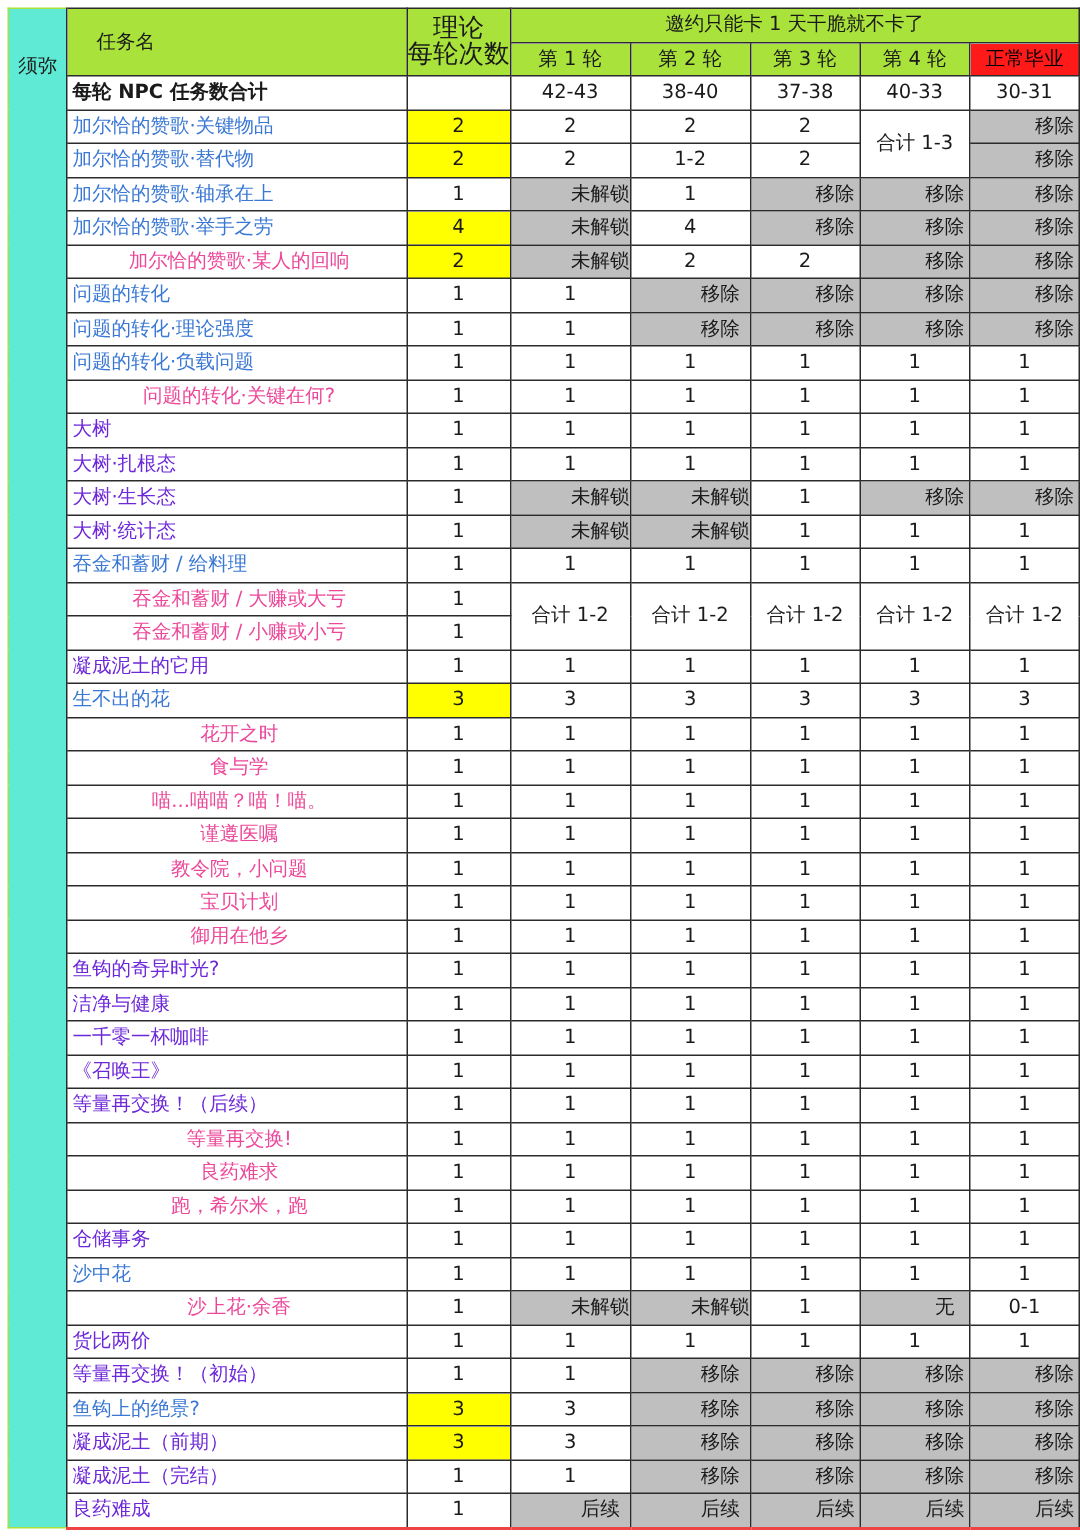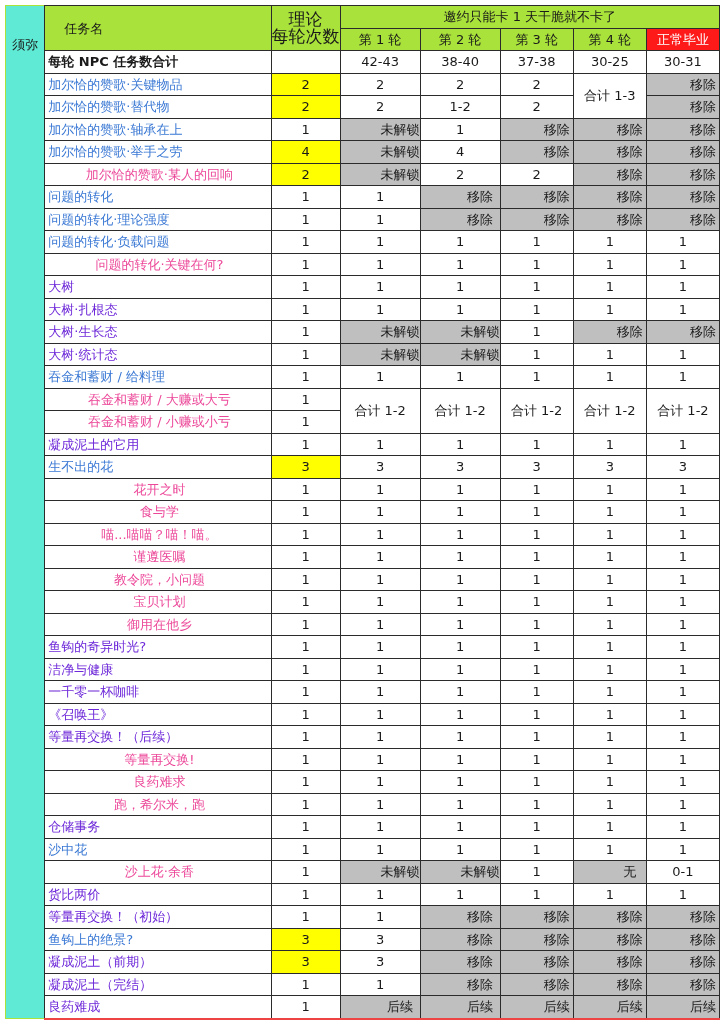--- a/index.html
+++ b/index.html
@@ -7,21 +7,21 @@
          font-family: "DejaVu Sans", "Liberation Sans", sans-serif; font-size: 13px; color: #1a1a1a; }
   .sheet { position: absolute; left: 5px; top: 5px; }
   table { border-collapse: collapse; table-layout: fixed; }
   td, th { border: 1px solid #2b2b2b; padding: 0; height: 21.5px; text-align: center;
            font-weight: normal; white-space: nowrap; overflow: hidden; font-size: 13px; line-height: 21px; }
   .side { background: #5eead4; border-top: 1px solid #a9e23a; border-bottom: 1px solid #a9e23a; border-left: 1px solid #a9e23a;
           vertical-align: top; padding-top: 28px; font-size: 13px; }
   .hdr { background: #a9e23a; }
   .hdr-name { text-align: left; padding-left: 19px; }
   .hdr-theory { line-height: 17px; font-size: 17px; }
-  .hdr-red { background: #ff1a1a; color: #ffffff; }
+  .hdr-red { background: #ff1a1a; color: #000000; }
   .name { text-align: left; padding-left: 3px; }
   .c-blue { color: #3a78d4; }
   .c-red { color: #ec4899; text-align: center; }
   .c-black { color: #6d28d9; }
   .bold { font-weight: bold; }
   .yellow { background: #ffff00; }
   .gray { background: #bfbfbf; padding-left: 40px; }
   .bottom-row td { border-bottom: 2px solid #ef4444; margin-top: 20px; }
 </style>
 </head>
@@ -55,21 +55,21 @@
         <td class="hdr">第 3 轮</td>
         <td class="hdr">第 4 轮</td>
         <td class="hdr hdr-red">正常毕业</td>
       </tr>
       <tr>
         <td class="name bold">每轮 NPC 任务数合计</td>
         <td></td>
         <td>42-43</td>
         <td>38-40</td>
         <td>37-38</td>
-        <td>30-25</td>
+        <td>40-33</td>
         <td>30-31</td>
       </tr>
     <tr>
           <td class="name c-blue">加尔恰的赞歌·关键物品</td>
           <td class="yellow">2</td>
           <td>2</td>
           <td>2</td>
           <td>2</td>
           <td rowspan="2">合计 1-3</td>
           <td class="gray">移除</td>

